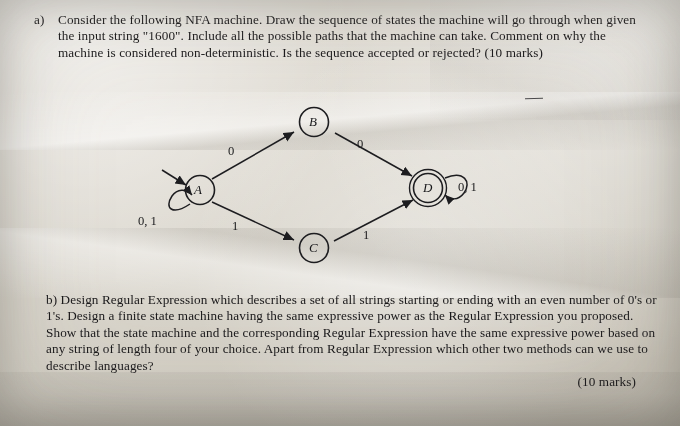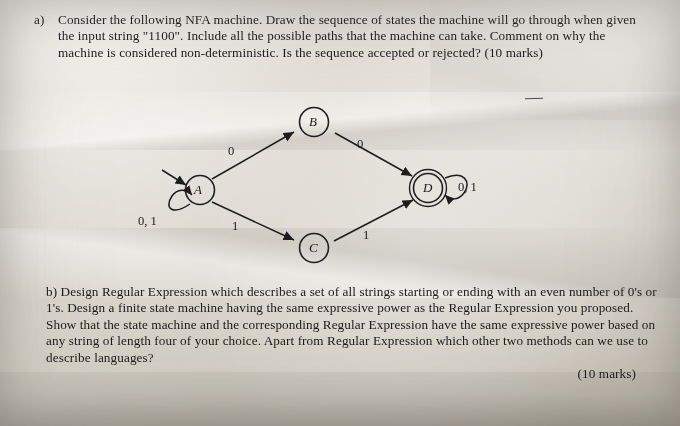--- a/index.html
+++ b/index.html
@@ -64,21 +64,21 @@
     top: 12px;
     width: 596px;
   }
   .qa .marker {
     position: absolute;
     left: -24px;
     top: 0;
   }
   .qb {
     left: 46px;
-    top: 284px;
+    top: 292px;
     width: 612px;
   }
   .marks-line {
     text-align: right;
     margin-right: 22px;
   }
 
   
   #diagram {
     position: absolute;
@@ -129,21 +129,21 @@
 
 <div id="page">
 
   <div class="crease c1"></div>
   <div class="crease c2"></div>
   <div class="crease c3"></div>
   <div class="crease c4"></div>
 
   <div class="text-block qa">
     <span class="marker">a)</span>
-    <span>Consider the following NFA machine. Draw the sequence of states the machine will go through when given the input string "1100". Include all the possible paths that the machine can take. Comment on why the machine is considered non-deterministic. Is the sequence accepted or rejected?</span>
+    <span>Consider the following NFA machine. Draw the sequence of states the machine will go through when given the input string "1600". Include all the possible paths that the machine can take. Comment on why the machine is considered non-deterministic. Is the sequence accepted or rejected?</span>
     <span>(10 marks)</span>
   </div>
 
   <div id="diagram">
     <svg width="420" height="176" viewBox="0 0 420 176">
       <defs>
         <marker id="arrow" markerWidth="9" markerHeight="9" refX="7" refY="3.2" orient="auto">
           <path d="M0,0 L7,3.2 L0,6.4 z" fill="#1d1d20"></path>
         </marker>
         <marker id="arrowsm" markerWidth="8" markerHeight="8" refX="6.2" refY="2.9" orient="auto">

